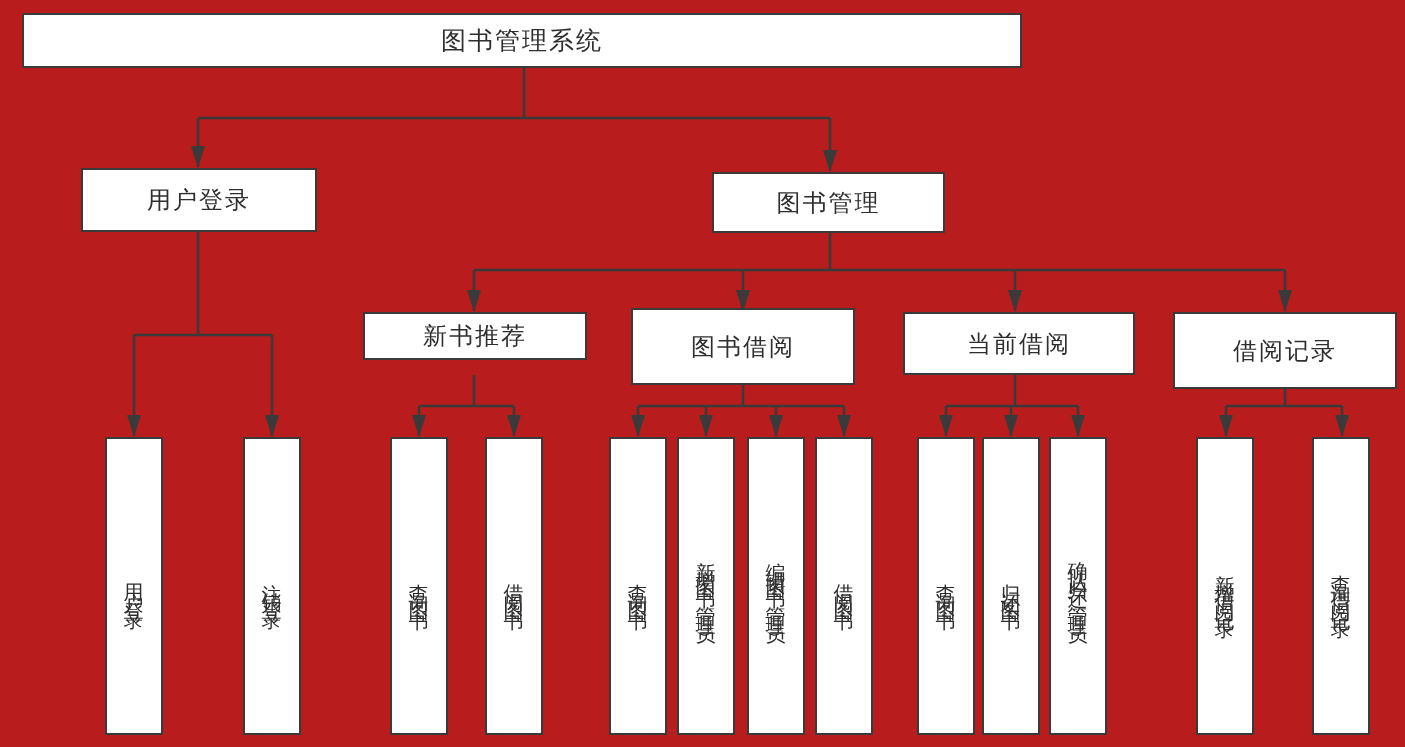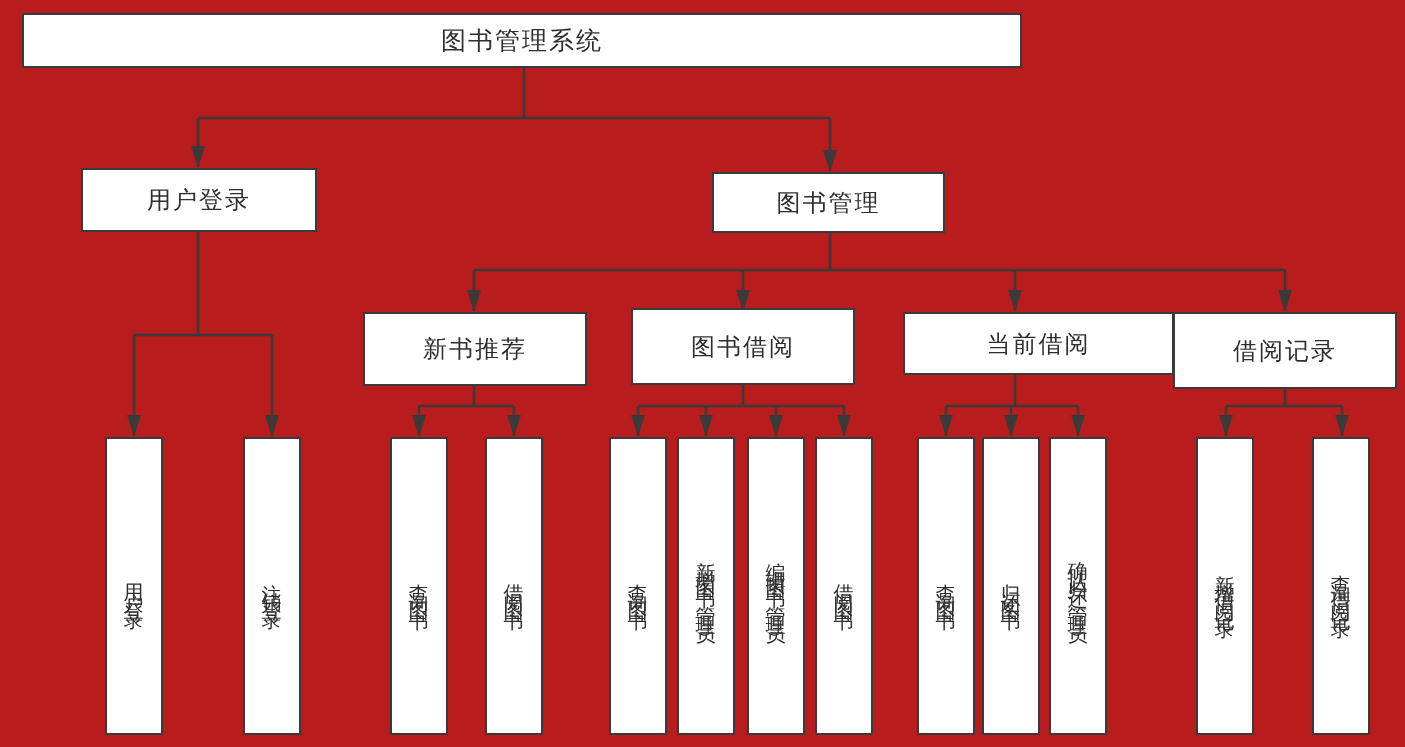--- a/index.html
+++ b/index.html
@@ -85,27 +85,27 @@
     <span class="lbl">图书管理系统</span>
   </div>
 
   <div class="box hbox" style="left:81px;top:168px;width:236px;height:64px">
     <span class="lbl">用户登录</span>
   </div>
   <div class="box hbox" style="left:712px;top:172px;width:233px;height:61px">
     <span class="lbl">图书管理</span>
   </div>
 
-  <div class="box hbox" style="left:363px;top:312px;width:224px;height:74px">
+  <div class="box hbox" style="left:363px;top:312px;width:224px;height:48px">
     <span class="lbl">新书推荐</span>
   </div>
   <div class="box hbox" style="left:631px;top:308px;width:224px;height:77px">
     <span class="lbl">图书借阅</span>
   </div>
-  <div class="box hbox" style="left:903px;top:312px;width:271px;height:63px">
+  <div class="box hbox" style="left:903px;top:312px;width:232px;height:63px">
     <span class="lbl">当前借阅</span>
   </div>
   <div class="box hbox" style="left:1173px;top:312px;width:224px;height:77px">
     <span class="lbl">借阅记录</span>
   </div>
 
   <div class="box vbox" style="left:105px;top:437px;width:58px;height:298px">
     <span class="lbl">用户登录</span>
   </div>
   <div class="box vbox" style="left:243px;top:437px;width:58px;height:298px">

